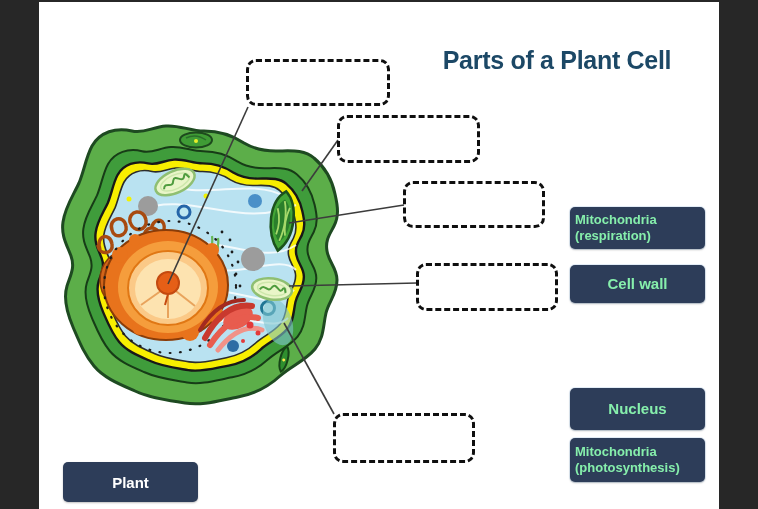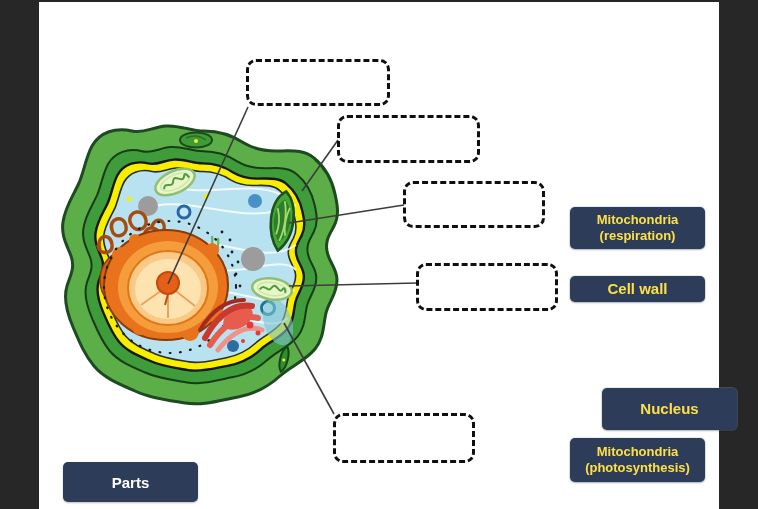--- a/index.html
+++ b/index.html
@@ -21,44 +21,45 @@
     position:absolute;box-sizing:border-box;
     border:3px dashed #0f0f0f;border-radius:10px;background:transparent;
   }
   .dz1{left:207px;top:57px;width:144px;height:47px;}
   .dz2{left:298px;top:113px;width:143px;height:48px;}
   .dz3{left:364px;top:179px;width:142px;height:47px;}
   .dz4{left:377px;top:261px;width:142px;height:48px;}
   .dz5{left:294px;top:411px;width:142px;height:50px;}
   .answer-tile{
     position:absolute;left:531px;width:135px;box-sizing:border-box;
-    background:#2d3d59;color:#fde047;border-radius:5px;
-    display:flex;align-items:center;justify-content:center;text-align:center;
+    background:#2d3d59;color:#86efac;border-radius:5px;
+    display:flex;align-items:center;justify-content:center;text-align:left;
     font-weight:bold;font-size:14px;line-height:1.22;padding:3px 5px;
     box-shadow:0 1px 2px rgba(0,0,0,.25), 0 0 0 1px rgba(150,190,230,.25);
     cursor:pointer;user-select:none;
   }
   .at1{top:205px;height:42px;font-size:13px;}
-  .at2{top:274px;height:26px;font-size:15px;}
+  .at2{top:263px;height:38px;font-size:15px;}
   .at3{top:323px;height:40px;width:137px;font-size:15px;}
-  .at4{top:386px;height:42px;font-size:15px;margin-left:32px;}
+  .at4{top:386px;height:42px;font-size:15px;}
   .at5{top:436px;height:44px;font-size:13px;}
   .submit-button{
     position:absolute;left:24px;top:460px;width:135px;height:40px;box-sizing:border-box;
     background:#2d3d59;color:#ffffff;border:none;border-radius:5px;
     font-family:"Liberation Sans",sans-serif;font-weight:bold;font-size:15px;
     display:flex;align-items:center;justify-content:center;cursor:pointer;
     box-shadow:0 1px 2px rgba(0,0,0,.25);
   }
 </style>
 </head>
 <body>
 
 <div class="stage">
 
+  <div class="page-title">Parts of a Plant Cell</div>
 
   <svg class="diagram-svg" viewBox="39 2 680 507" aria-hidden="true">
     <defs>
       <path id="cellblob" vector-effect="non-scaling-stroke" d="M 92,146
         C 100,132 116,127 132,131 C 144,134 152,127 166,126 C 180,125 190,131 204,131
         C 220,131 232,135 244,143 C 254,149 264,151 276,151 C 290,151 304,149 314,158
         C 326,168 332,180 335,194 C 338,207 339,216 334,226 C 330,234 325,240 327,251
         C 329,263 337,268 337,280 C 337,294 329,301 326,313 C 323,326 324,338 315,349
         C 305,361 291,366 280,376 C 268,387 254,394 238,397 C 221,400 203,406 185,403
         C 167,400 150,398 135,391 C 119,384 104,378 94,366 C 84,354 79,341 73,327
@@ -204,14 +205,14 @@
   <div class="drop-zone dz2"></div>
   <div class="drop-zone dz3"></div>
   <div class="drop-zone dz4"></div>
   <div class="drop-zone dz5"></div>
 
   <div class="answer-tile at1">Mitochondria (respiration)</div>
   <div class="answer-tile at2">Cell wall</div>
   <div class="answer-tile at4">Nucleus</div>
   <div class="answer-tile at5">Mitochondria (photosynthesis)</div>
 
-  <button class="submit-button">Parts</button>
+  <button class="submit-button">Plant</button>
 </div>
 
 </body></html>

